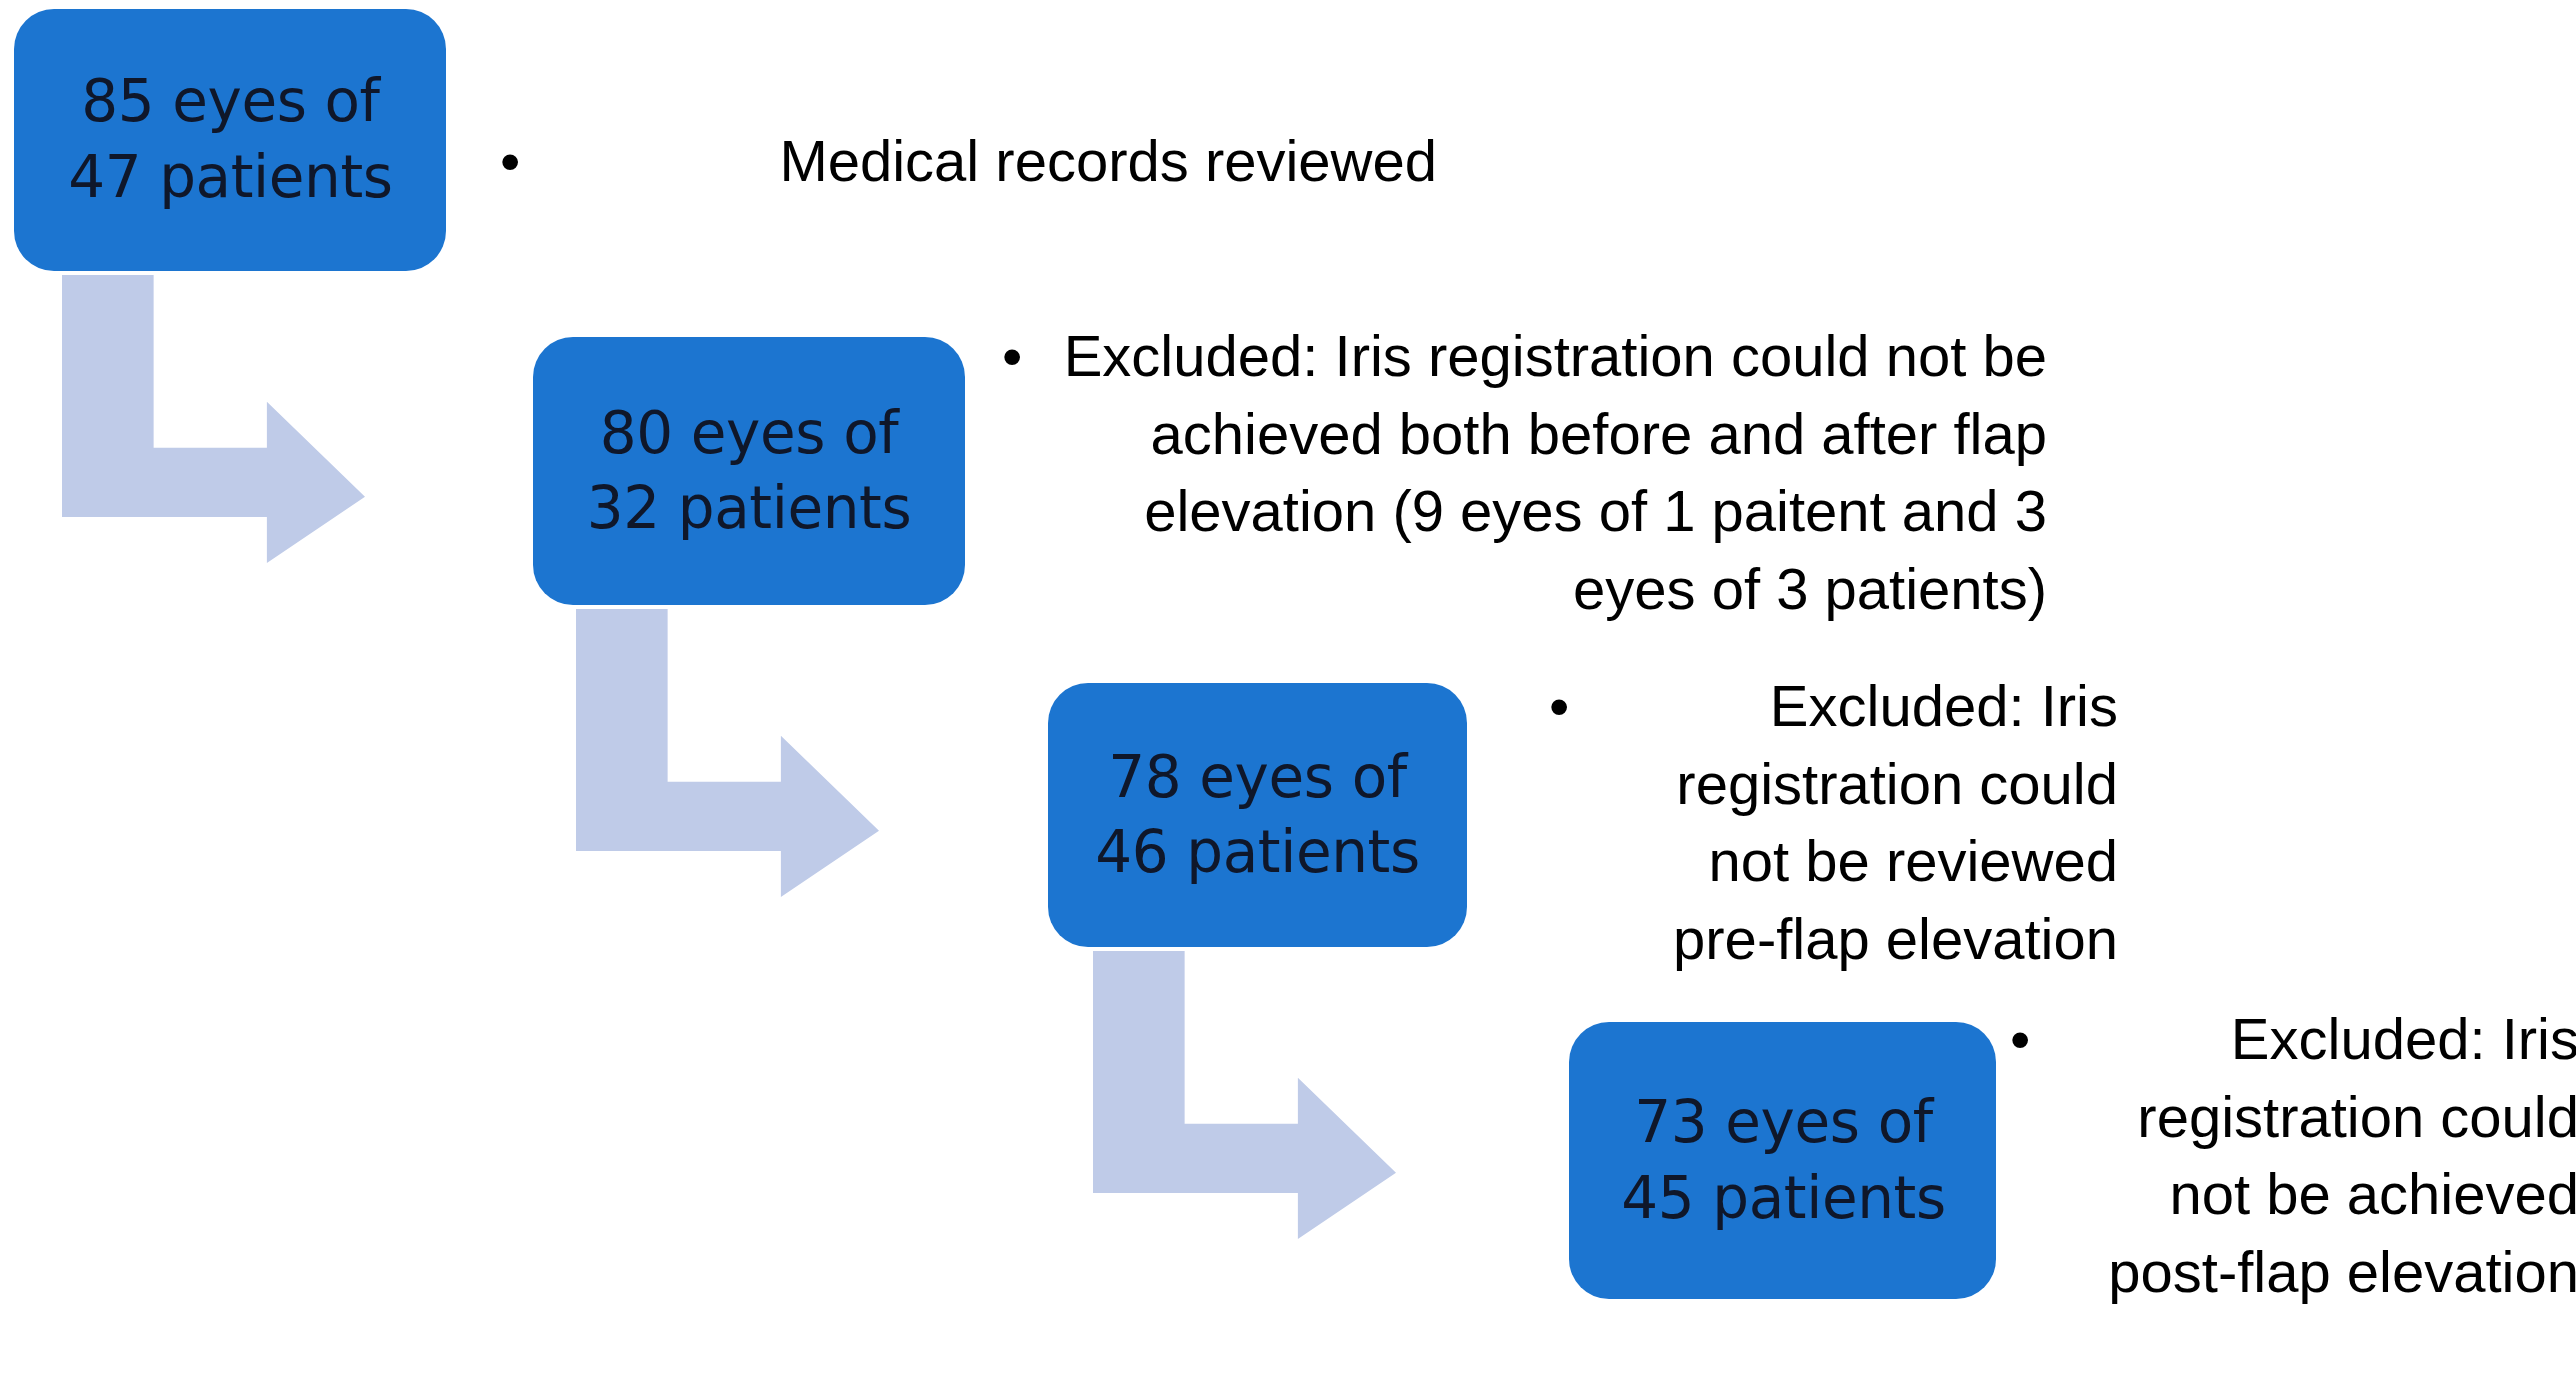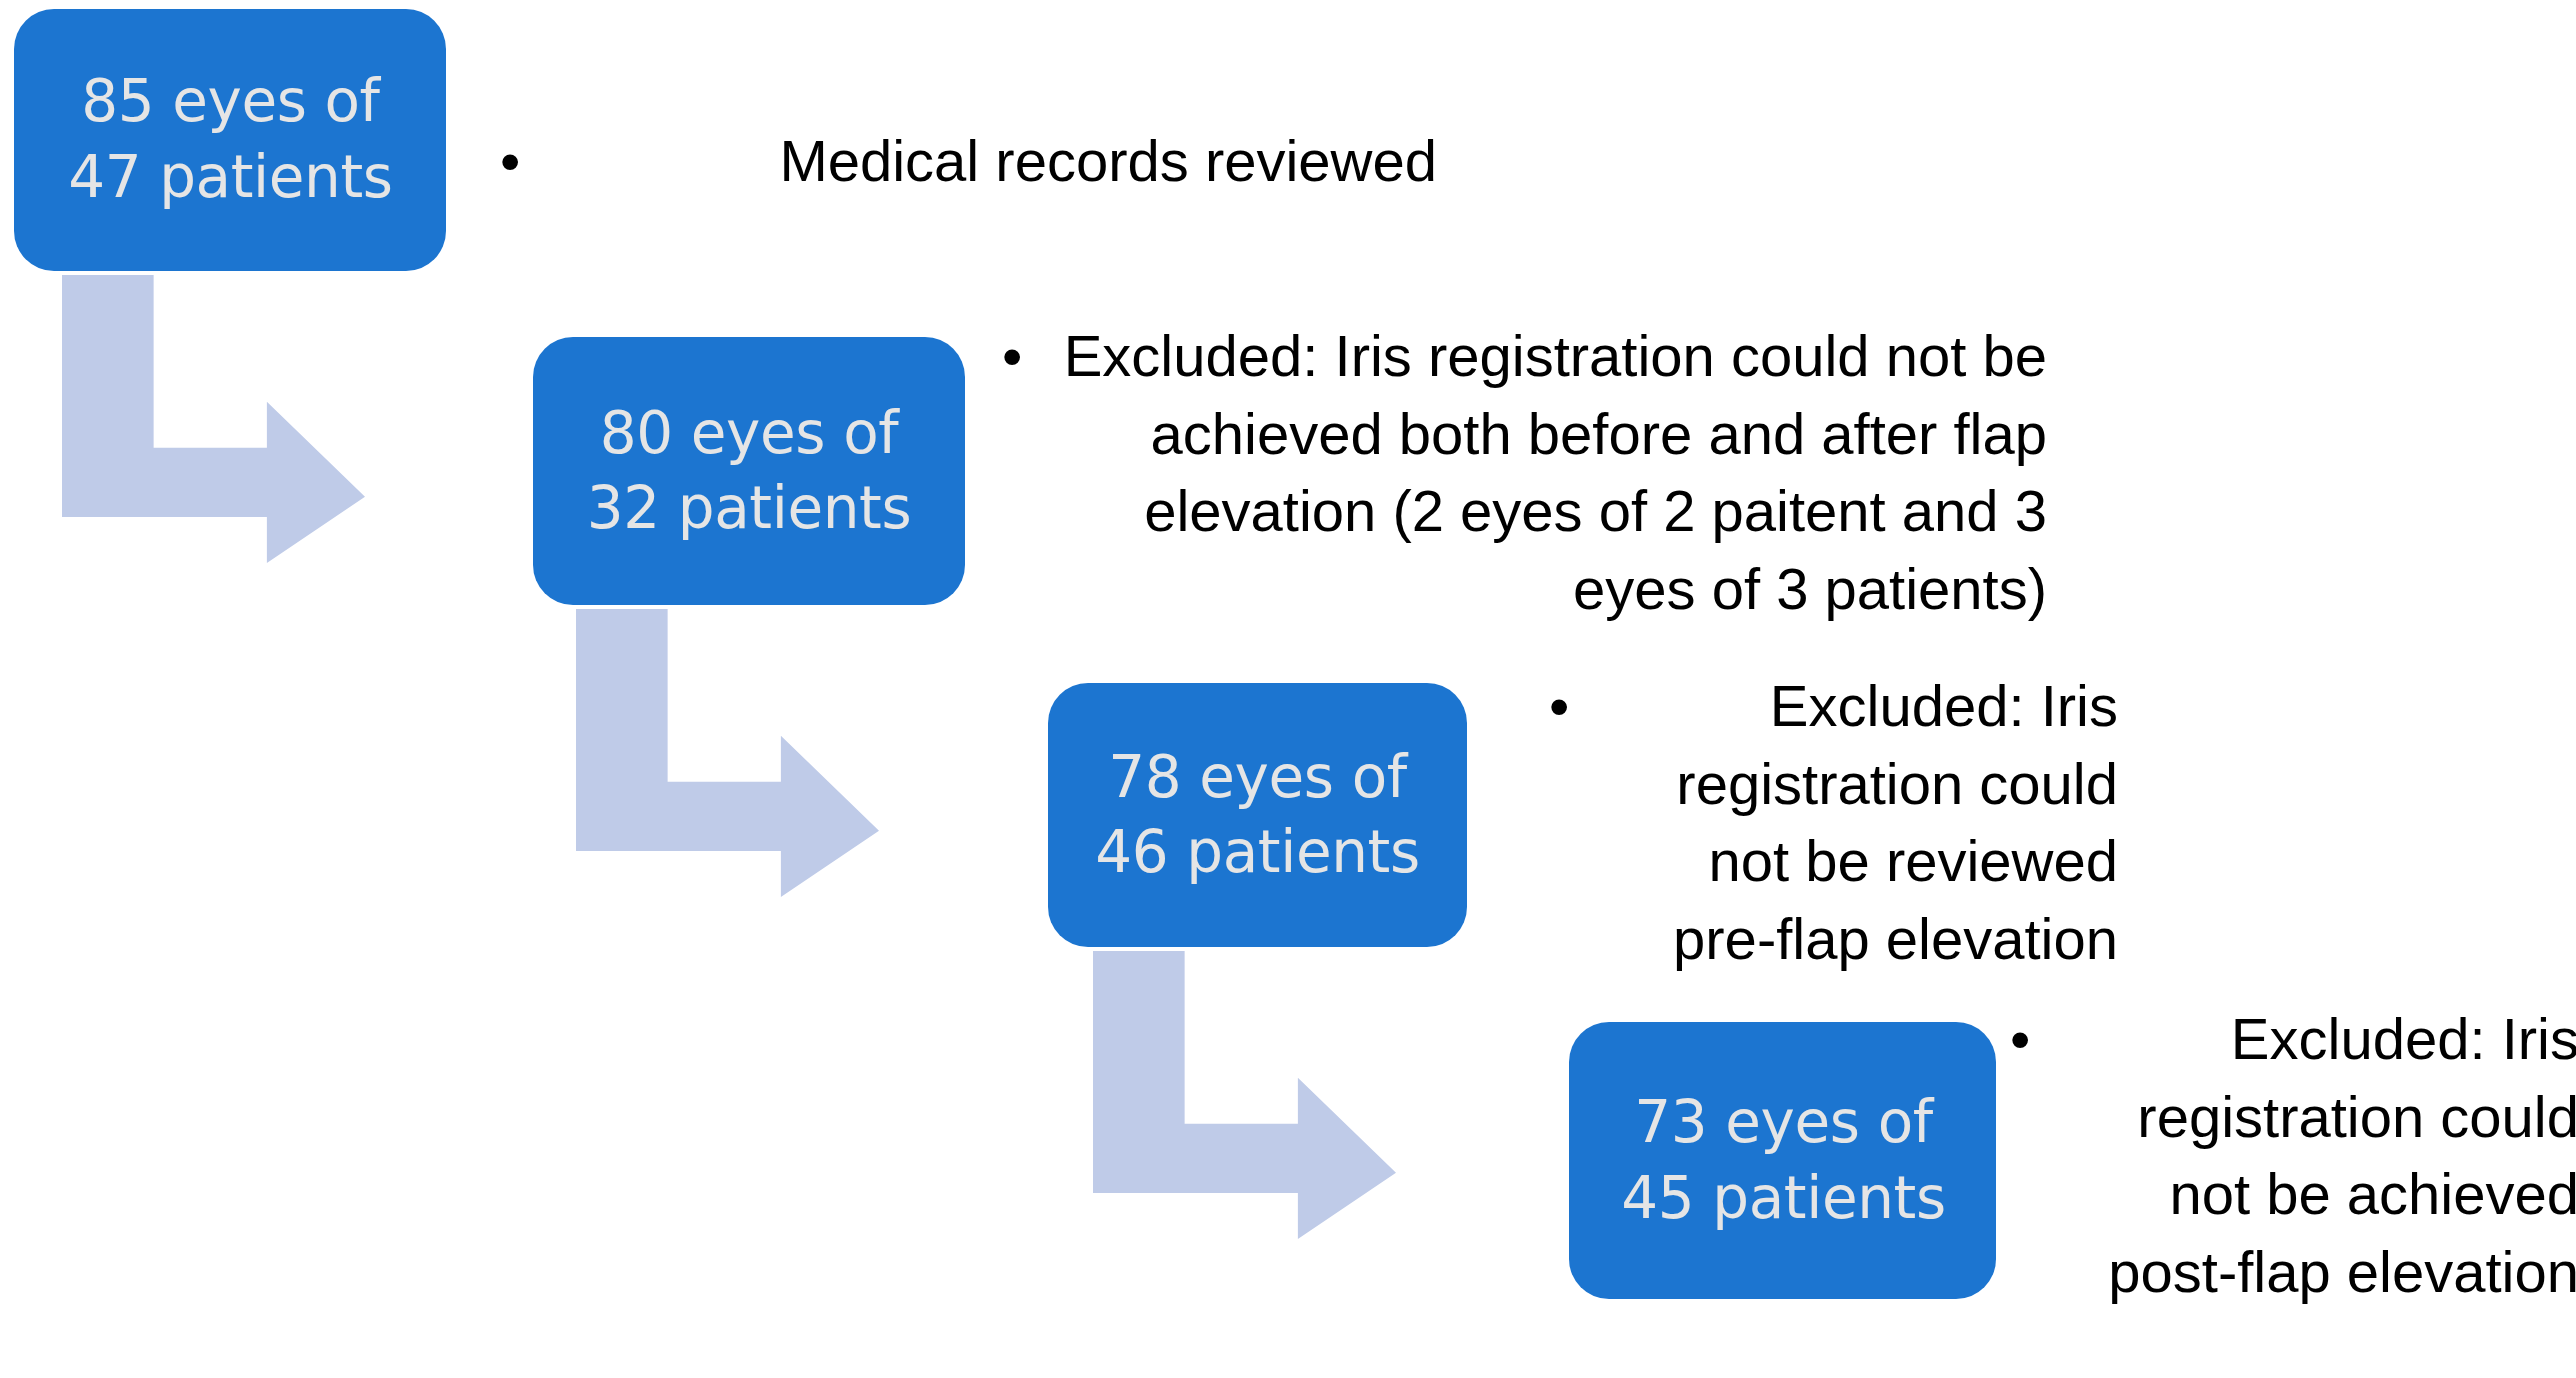--- a/index.html
+++ b/index.html
@@ -19,21 +19,21 @@
   
   .flow-box {
     position: absolute;
     box-sizing: border-box;
     background: #1C75D0;
     border-radius: 40px;
     display: flex;
     align-items: center;
     justify-content: center;
     text-align: center;
-    color: #e5e5e5;
+    color: #0f172a;
     font-family: "DejaVu Sans", "Liberation Sans", sans-serif;
     font-weight: 400;
     line-height: 1.30;
     letter-spacing: -0.4px;
     white-space: pre-line;
     padding: 0 10px;
   }
 
   
   .bent-arrow {
@@ -102,21 +102,21 @@
   <div class="flow-box" style="left:1569px; top:1022px; width:427px; height:277px; font-size:58px;padding-left:12px;">73 eyes of
 45 patients</div>
 
   <div class="note" style="left:500px; top:122px; width:937px; font-size:58px;">
     <span class="bullet-dot">•</span>
     <span class="note-text">Medical records reviewed</span>
   </div>
 
   <div class="note" style="left:1002px; top:317px; width:1045px; font-size:58px;">
     <span class="bullet-dot">•</span>
-    <span class="note-text">Excluded: Iris registration could not be achieved both before and after flap elevation (2 eyes of 2 paitent and 3 eyes of 3 patients)</span>
+    <span class="note-text">Excluded: Iris registration could not be achieved both before and after flap elevation (9 eyes of 1 paitent and 3 eyes of 3 patients)</span>
   </div>
 
   <div class="note" style="left:1549px; top:667px; width:569px; font-size:58px;">
     <span class="bullet-dot">•</span>
     <span class="note-text">Excluded: Iris registration could not be reviewed pre-flap elevation</span>
   </div>
 
   <div class="note" style="left:2010px; top:1000px; width:569px; font-size:58px;">
     <span class="bullet-dot">•</span>
     <span class="note-text">Excluded: Iris registration could not be achieved post-flap elevation</span>

